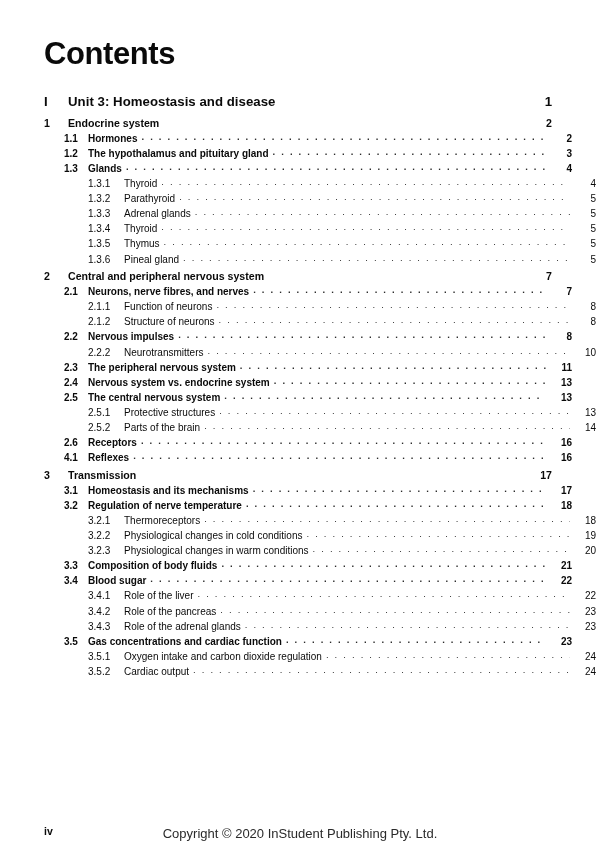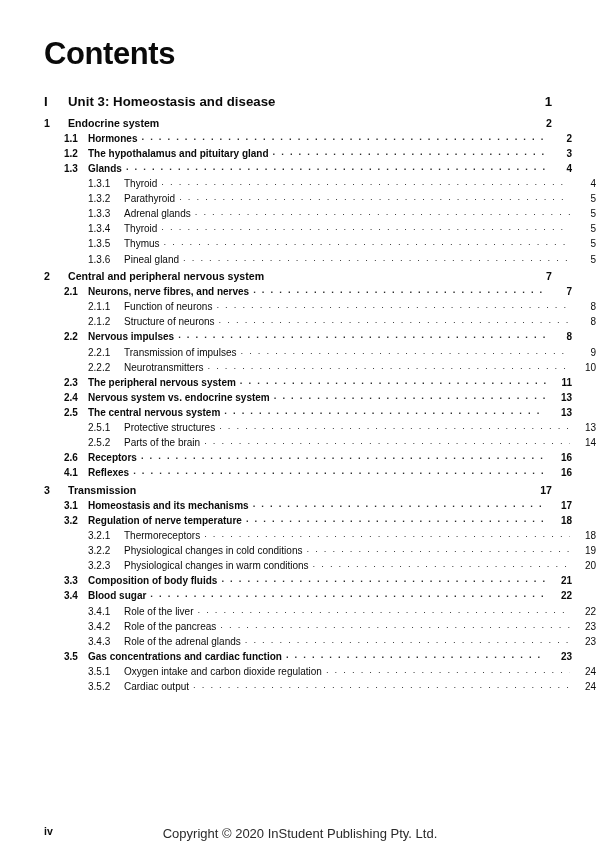--- a/index.html
+++ b/index.html
@@ -240,26 +240,20 @@
         <span class="leader"></span>
         <span class="pageno">8</span>
       </div>
       <div class="toc-row lv-section">
         <span class="num">2.2</span>
         <span class="label">Nervous impulses</span>
         <span class="leader"></span>
         <span class="pageno">8</span>
       </div>
       <div class="toc-row lv-subsection">
-        <span class="num">2.2.1</span>
-        <span class="label">Transmission of impulses</span>
-        <span class="leader"></span>
-        <span class="pageno">9</span>
-      </div>
-      <div class="toc-row lv-subsection">
         <span class="num">2.2.2</span>
         <span class="label">Neurotransmitters</span>
         <span class="leader"></span>
         <span class="pageno">10</span>
       </div>
       <div class="toc-row lv-section">
         <span class="num">2.3</span>
         <span class="label">The peripheral nervous system</span>
         <span class="leader"></span>
         <span class="pageno">11</span>

